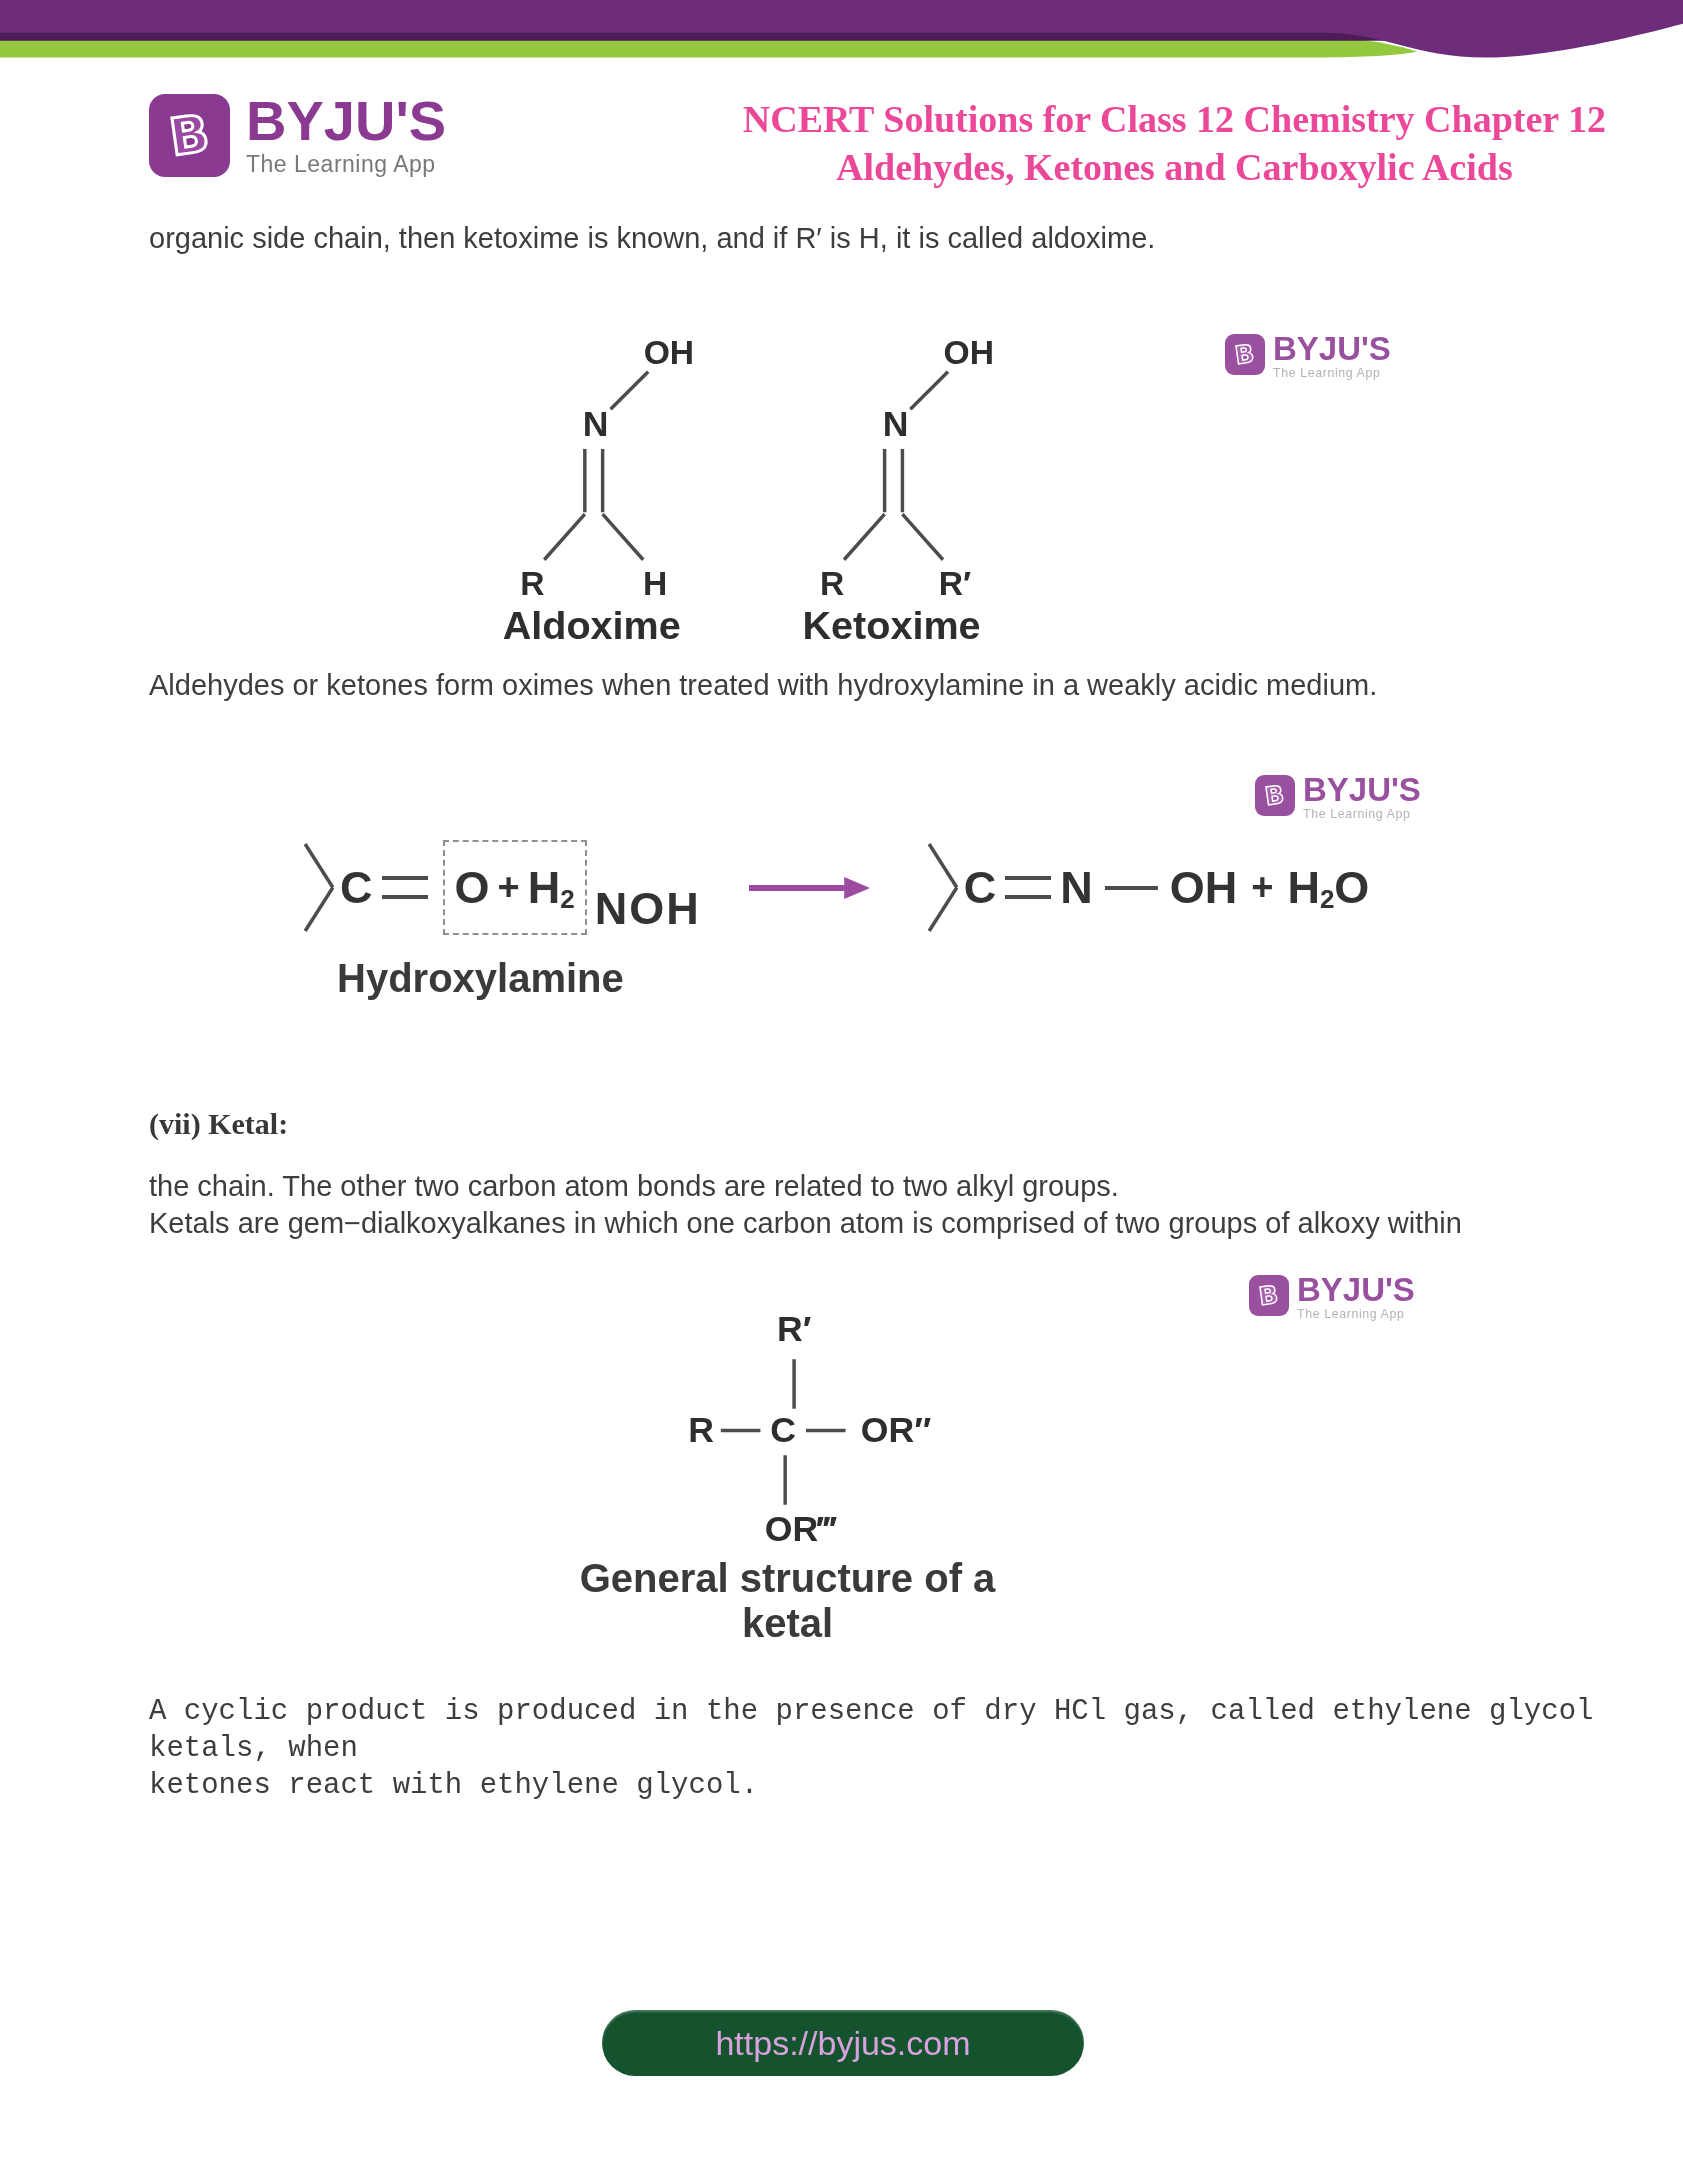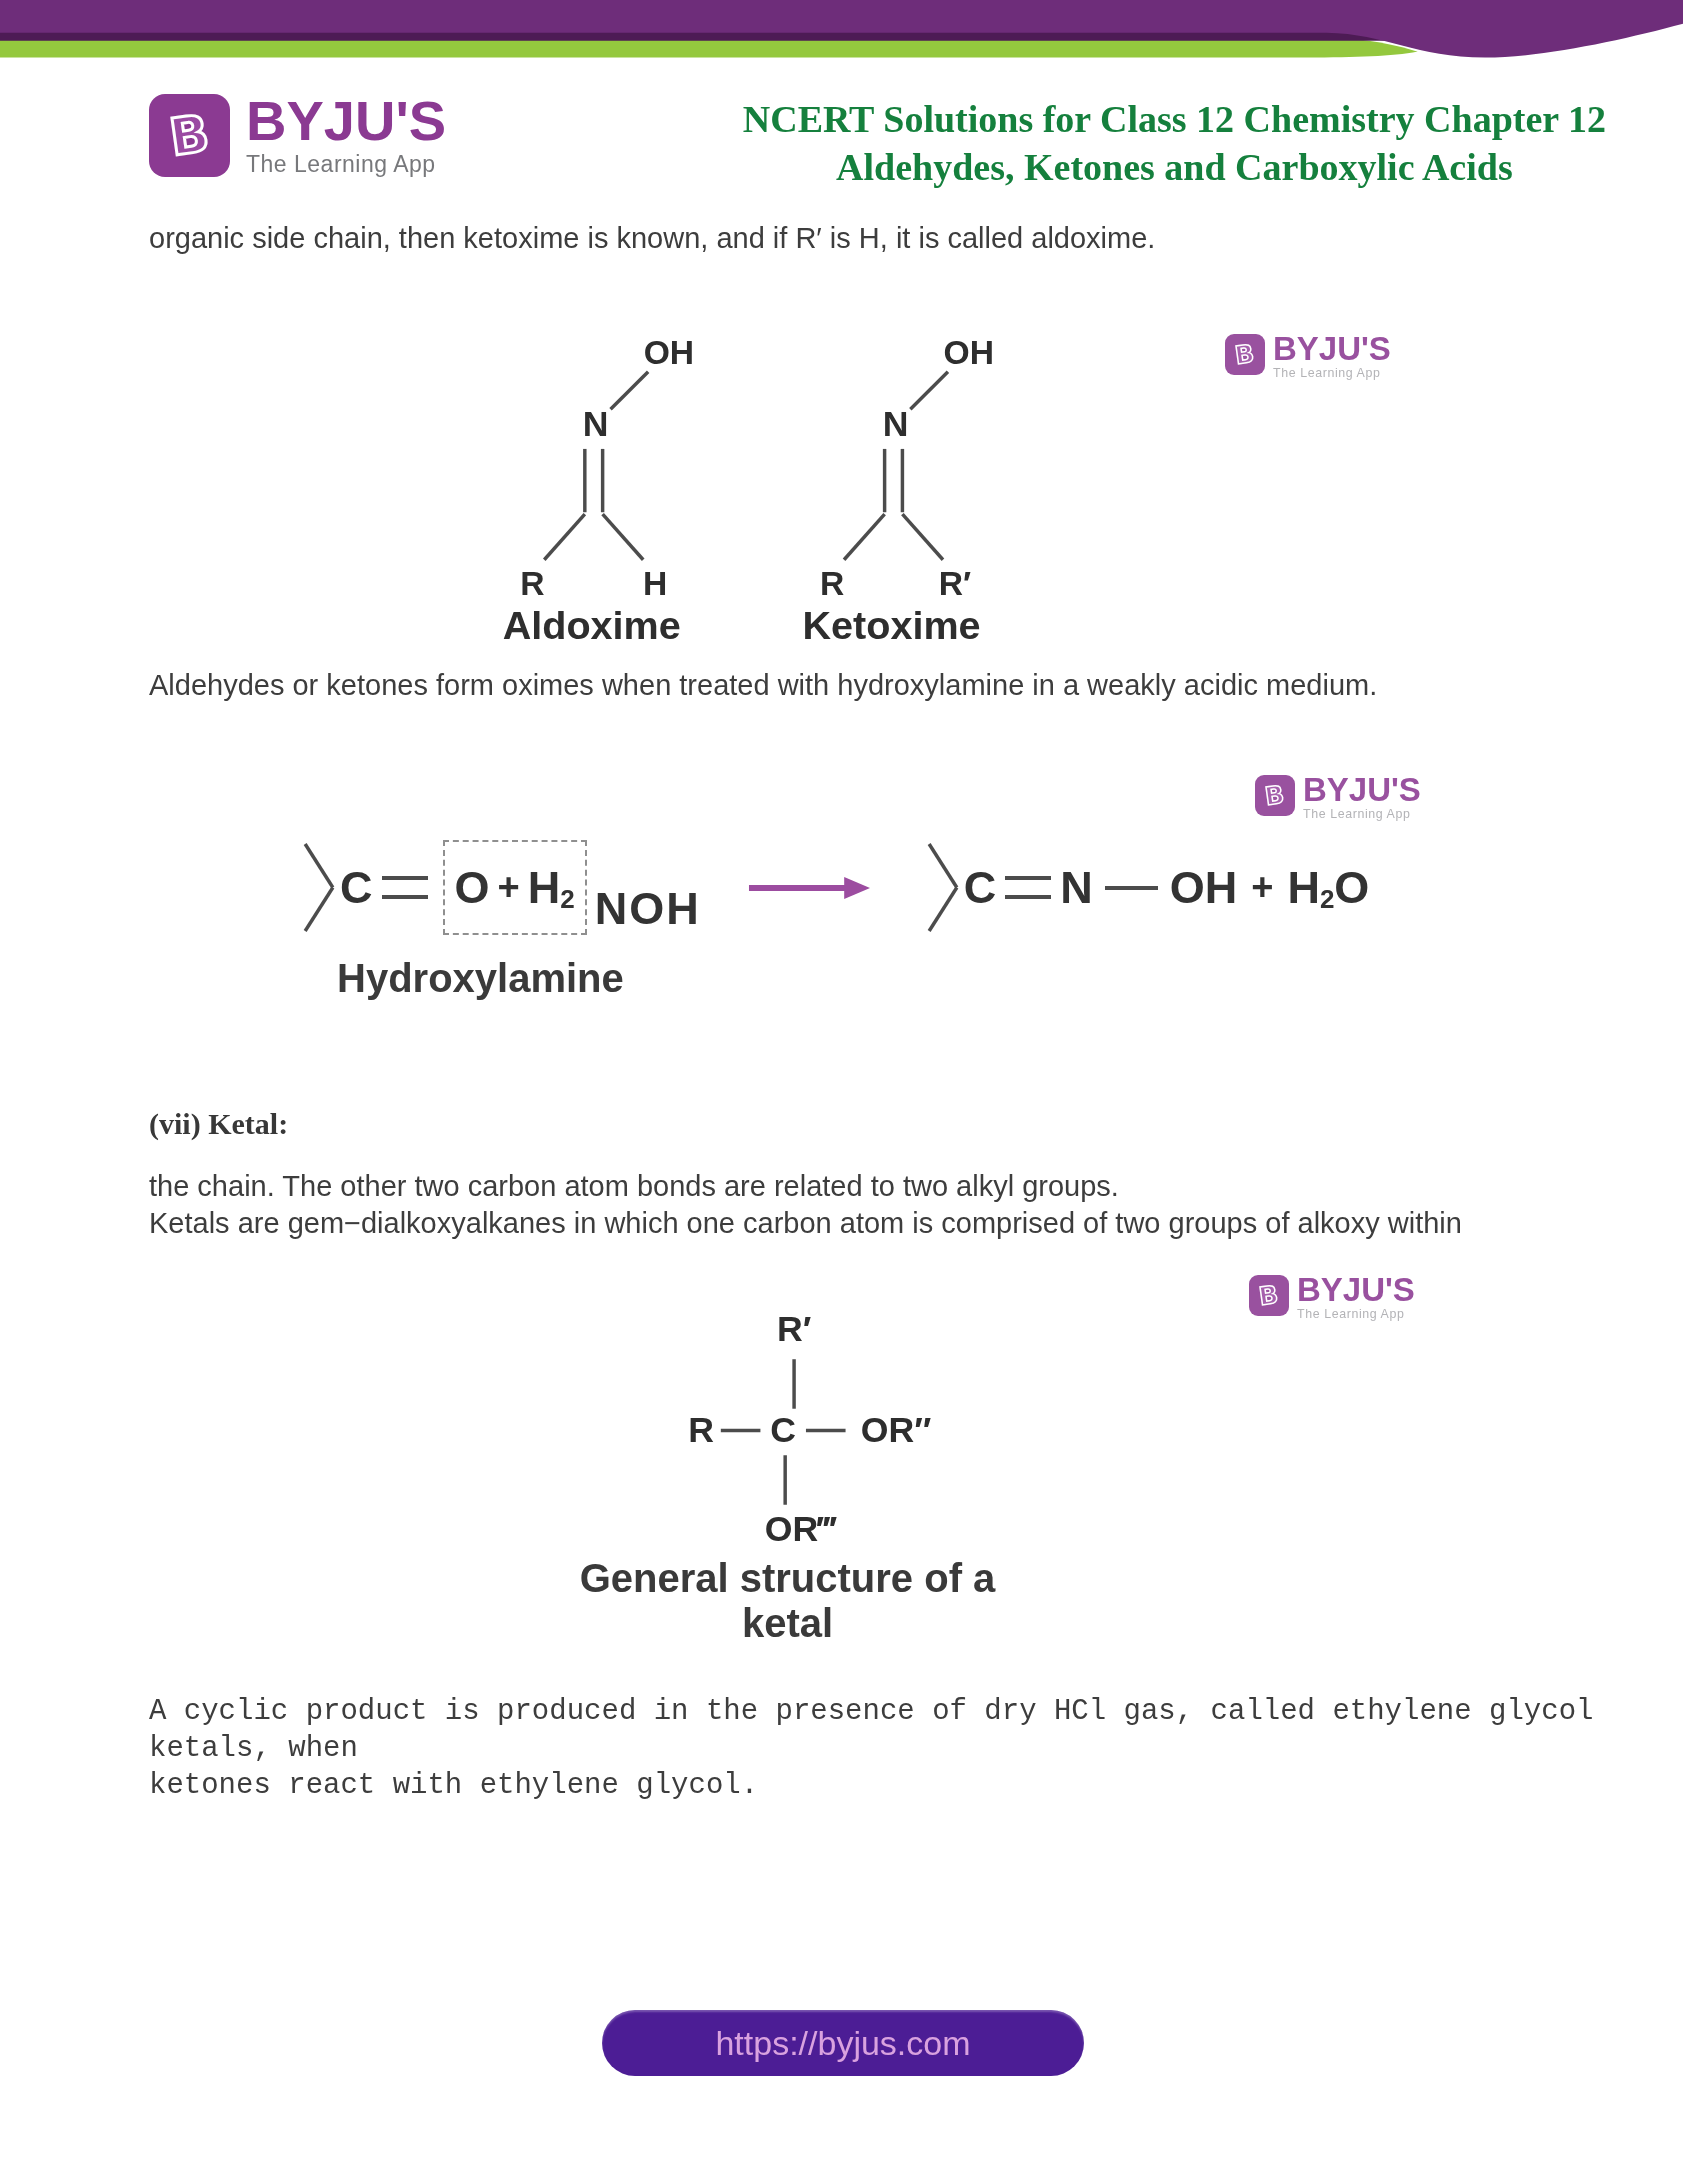--- a/index.html
+++ b/index.html
@@ -14,21 +14,21 @@
   .logo-icon{width:81px;height:83px;background:#8b3a92;border-radius:16px;
              display:flex;align-items:center;justify-content:center;}
   .logo-letter{font-family:"DejaVu Sans",sans-serif;font-weight:bold;font-size:51px;
                color:#9a4aa2;-webkit-text-stroke:3px #ffffff;transform:rotate(-8deg);}
   .logo-name{font-size:56px;font-weight:bold;color:#8b3a92;line-height:53px;letter-spacing:0px;}
   .logo-tagline{font-size:23px;color:#77787b;margin-top:4px;letter-spacing:0.5px;}
 
   
   .doc-title{position:absolute;top:95px;right:77px;text-align:center;
              font-family:"Liberation Serif",serif;font-weight:bold;font-size:38px;
-             color:#15803d;line-height:48px;}
+             color:#ec4899;line-height:48px;}
 
   
   .para{position:absolute;left:149px;font-size:29px;line-height:37px;color:#3d3d3d;}
   .heading{position:absolute;left:149px;font-size:30px;font-weight:bold;color:#383838;}
 
   
   .wm{position:absolute;display:flex;align-items:flex-start;gap:8px;opacity:0.88;}
   .wm-icon{width:40px;height:41px;background:#8b3a92;border-radius:9px;
            display:flex;align-items:center;justify-content:center;}
   .wm-letter{font-family:"DejaVu Sans",sans-serif;font-weight:bold;font-size:25px;
@@ -46,21 +46,21 @@
   .rx-letter{font-size:45px;font-weight:bold;color:#333;}
   .rx-plus{font-size:38px;font-weight:bold;color:#333;margin:0 8px;}
   .rx-sub{font-size:26px;font-weight:bold;color:#333;position:relative;top:12px;}
   .dbond{width:46px;height:15px;border-top:4px solid #4c4c4c;border-bottom:4px solid #4c4c4c;margin:0 9px;}
   .sbond{width:53px;height:0;border-top:4px solid #4c4c4c;margin:0 12px;}
   .dash-box{display:flex;align-items:center;height:91px;border:2px dashed #8f8f8f;
             padding:0 10px;margin-left:6px;}
   .hydroxylamine-label{position:absolute;left:337px;top:956px;font-size:40px;font-weight:bold;color:#3a3a3a;}
 
   
-  .footer-pill{position:absolute;left:602px;top:2010px;width:482px;height:66px;background:#4c1d95;
+  .footer-pill{position:absolute;left:602px;top:2010px;width:482px;height:66px;background:#14532d;
                border-radius:38px;display:flex;align-items:center;justify-content:center;
                font-size:34px;color:#d9a2df;box-shadow:inset 0 2px 2px rgba(255,255,255,0.25);}
 </style>
 </head>
 <body>
 
 <div class="page">
 
   <svg class="header-svg" width="1683" height="119" viewBox="0 0 1700 120">
     <path d="M0,37 L1320,37 C1372,37 1406,44 1432,52 C1406,57 1370,58 1320,58 L0,58 Z" fill="#94c83e"></path>

